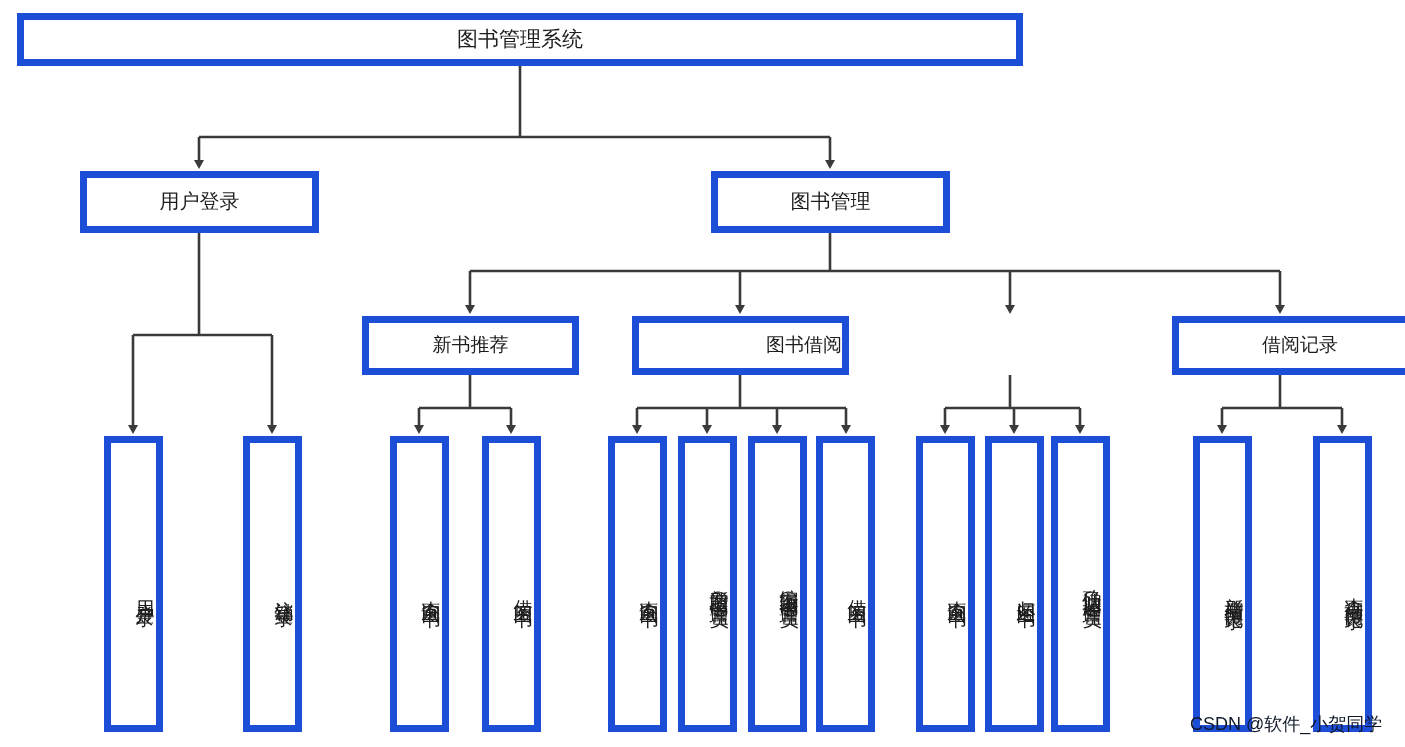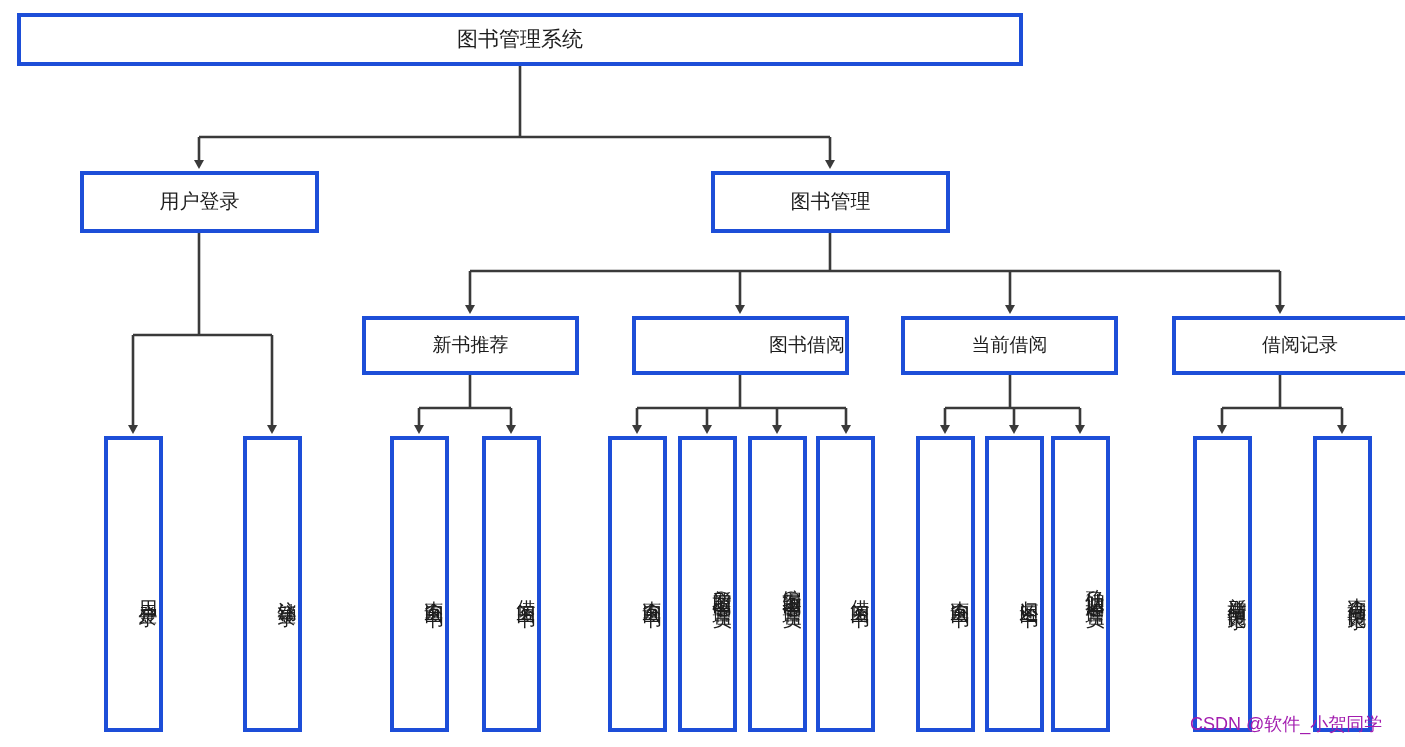--- a/index.html
+++ b/index.html
@@ -23,21 +23,21 @@
     left: 0;
     top: 0;
     width: 1405px;
     height: 747px;
     pointer-events: none;
   }
   .node {
     position: absolute;
     box-sizing: border-box;
     background: #ffffff;
-    border: 4px solid #1d4ed8;
+    border: 7px solid #1d4ed8;
     display: flex;
     align-items: center;
     justify-content: center;
     color: #1d1d1d;
     line-height: 1.18;
     text-align: center;
     z-index: 2;
   }
   .node.root {
     font-size: 21px;
@@ -61,21 +61,21 @@
     padding-top: 6px;
   }
   .node .lbl {
     display: block;
   }
   #watermark {
     position: absolute;
     left: 1190px;
     top: 712px;
     font-size: 18px;
-    color: #a21caf;
+    color: #0f172a;
     white-space: nowrap;
     z-index: 5;
     font-family: "Liberation Sans", "DejaVu Sans", sans-serif;
   }
 </style>
 </head>
 <body>
 
 <div id="canvas">
 
@@ -139,23 +139,20 @@
   <div class="node lvl2" style="left:362px; top:316px; width:217px; height:59px;">
     <span class="lbl">新书推荐</span>
   </div>
 
   <div class="node lvl1" style="left:711px; top:171px; width:239px; height:62px;">
     <span class="lbl">图书管理</span>
   </div>
   <div class="node lvl2" style="left:632px; top:316px; width:217px; height:59px;justify-content:flex-end;">
     <span class="lbl">图书借阅</span>
   </div>
-  <div class="node lvl2" style="left:901px; top:316px; width:217px; height:59px;">
-    <span class="lbl">当前借阅</span>
-  </div>
   <div class="node lvl2" style="left:1172px; top:316px; width:256px; height:59px;">
     <span class="lbl">借阅记录</span>
   </div>
 
   <div class="node leaf" style="left:104px; top:436px; width:59px; height:296px;">
     <span class="lbl">用户登录</span>
   </div>
   <div class="node leaf" style="left:243px; top:436px; width:59px; height:296px;">
     <span class="lbl">注销登录</span>
   </div>

